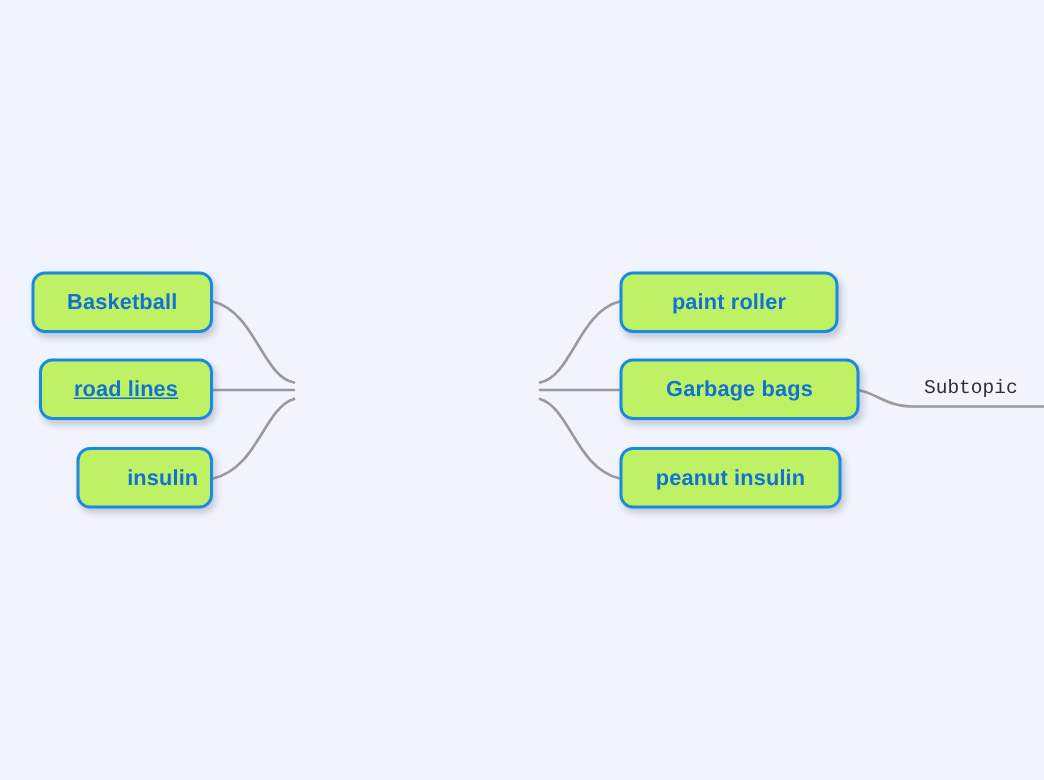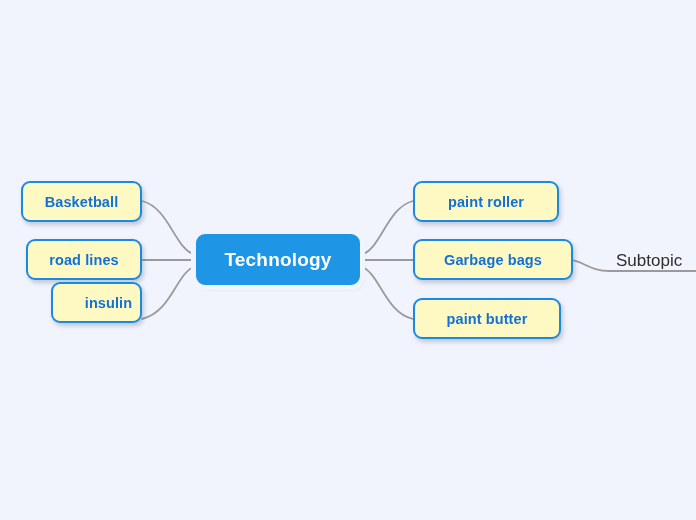--- a/index.html
+++ b/index.html
@@ -44,78 +44,76 @@
     background: #1e96e5;
     color: #ffffff;
     border: 2px solid #1e96e5;
     font-size: 19px;
     font-weight: bold;
     letter-spacing: 0.2px;
     box-shadow: 0 0 0 5px #f1f4fd, 2px 3px 4px rgba(90,105,130,0.35);
   }
 
   .node-branch {
-    background: #fef9c3;
+    background: #bef264;
     color: #1271d6;
     border: 2px solid #1a8ae0;
     font-size: 14.5px;
     font-weight: bold;
     letter-spacing: 0.1px;
     box-shadow: 2px 3px 4px rgba(95,110,135,0.32);
   }
 
   .node-leaf-text {
     position: absolute;
     color: #2e2e2e;
-    font-size: 17px;
+    font-size: 13px;
     font-weight: normal;
     white-space: nowrap;
     user-select: none;
+    font-family: Liberation Mono, monospace;
   }
 </style>
 </head>
 <body>
 
 <div id="canvas">
 
   <svg id="edges" viewBox="0 0 696 520" xmlns="http://www.w3.org/2000/svg">
     <g id="edge-group" fill="none" stroke="#9a9a9a" stroke-width="1.8" stroke-linecap="round">
         <path d="M 196 255 C 175 251, 170 208, 142 201" stroke="#9a9a9a"></path>
         <path d="M 196 260 L 142 260" stroke="#9a9a9a"></path>
         <path d="M 196 266 C 176 272, 172 312, 142 319" stroke="#9a9a9a"></path>
         <path d="M 360 255 C 381 251, 386 208, 413 201" stroke="#9a9a9a"></path>
         <path d="M 360 260 L 413 260" stroke="#9a9a9a"></path>
         <path d="M 360 266 C 380 272, 384 312, 413 319" stroke="#9a9a9a"></path>
         <path d="M 561 259 C 585 259, 586 271, 610 271 L 696 271" stroke="#9a9a9a"></path>
       </g>
   </svg>
 
-  <div class="node node-root" style="left: 196px; top: 234px; width: 164px; height: 51px;">
-    <span>Technology</span>
-  </div>
 
   <div id="left-branches">
       <div class="node node-branch" style="left: 21px; top: 181px; width: 121px; height: 41px;">
         <span>Basketball</span>
       </div>
-      <div class="node node-branch" style="left: 26px; top: 239px; width: 116px; height: 41px;">
+      <div class="node node-branch" style="left: 26px; top: 239px; width: 116px; height: 41px; text-decoration: underline;">
         <span>road lines</span>
       </div>
-      <div class="node node-branch" style="left: 51px; top: 282px; width: 91px; height: 41px; padding-left: 24px;">
+      <div class="node node-branch" style="left: 51px; top: 298px; width: 91px; height: 41px; padding-left: 24px;">
         <span>insulin</span>
       </div>
     </div>
   <div id="right-branches">
       <div class="node node-branch" style="left: 413px; top: 181px; width: 146px; height: 41px;">
         <span>paint roller</span>
       </div>
       <div class="node node-branch" style="left: 413px; top: 239px; width: 160px; height: 41px;">
         <span>Garbage bags</span>
       </div>
       <div class="node node-branch" style="left: 413px; top: 298px; width: 148px; height: 41px;">
-        <span>paint butter</span>
+        <span>peanut insulin</span>
       </div>
     </div>
   <div id="leaf-labels">
       <div class="node-leaf-text" style="left: 616px; top: 251px;">Subtopic</div>
     </div>
 
 </div>
 
 </body></html>

